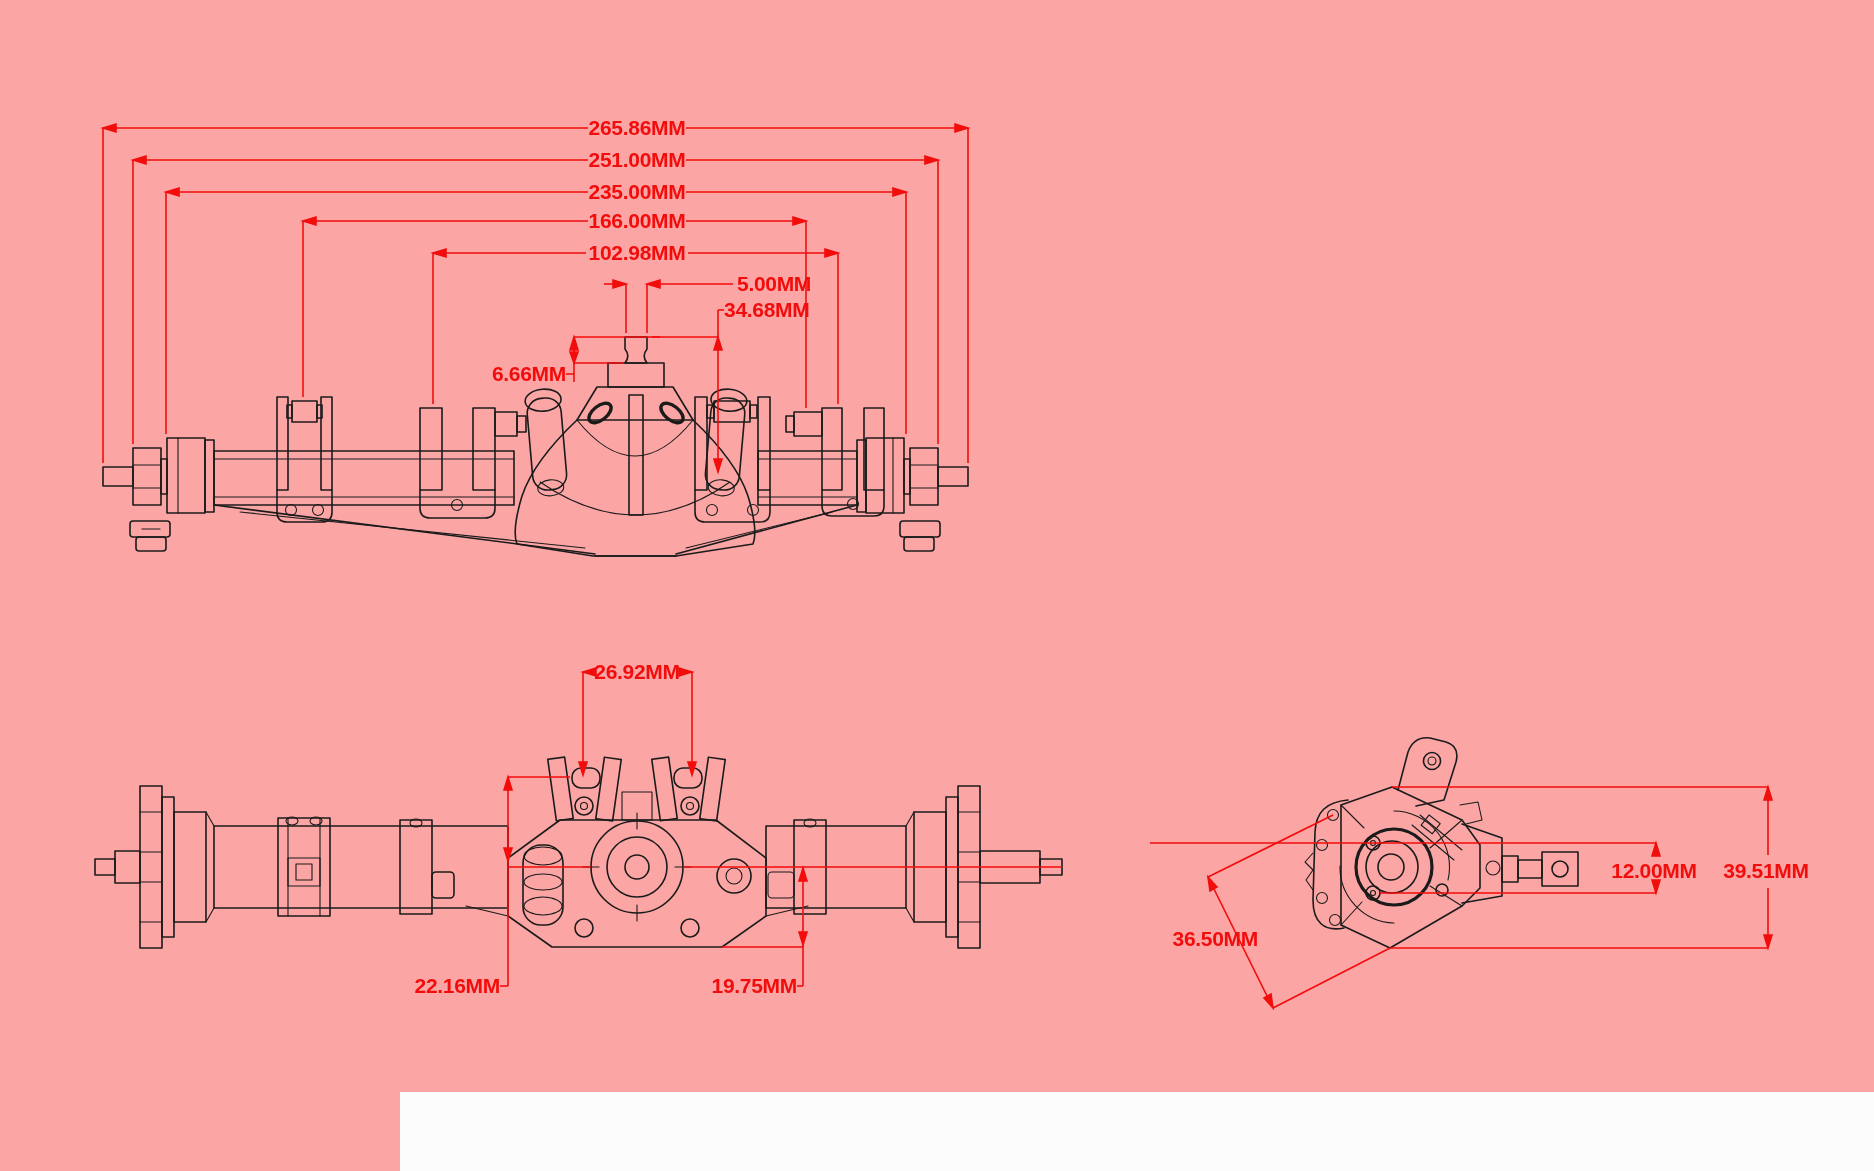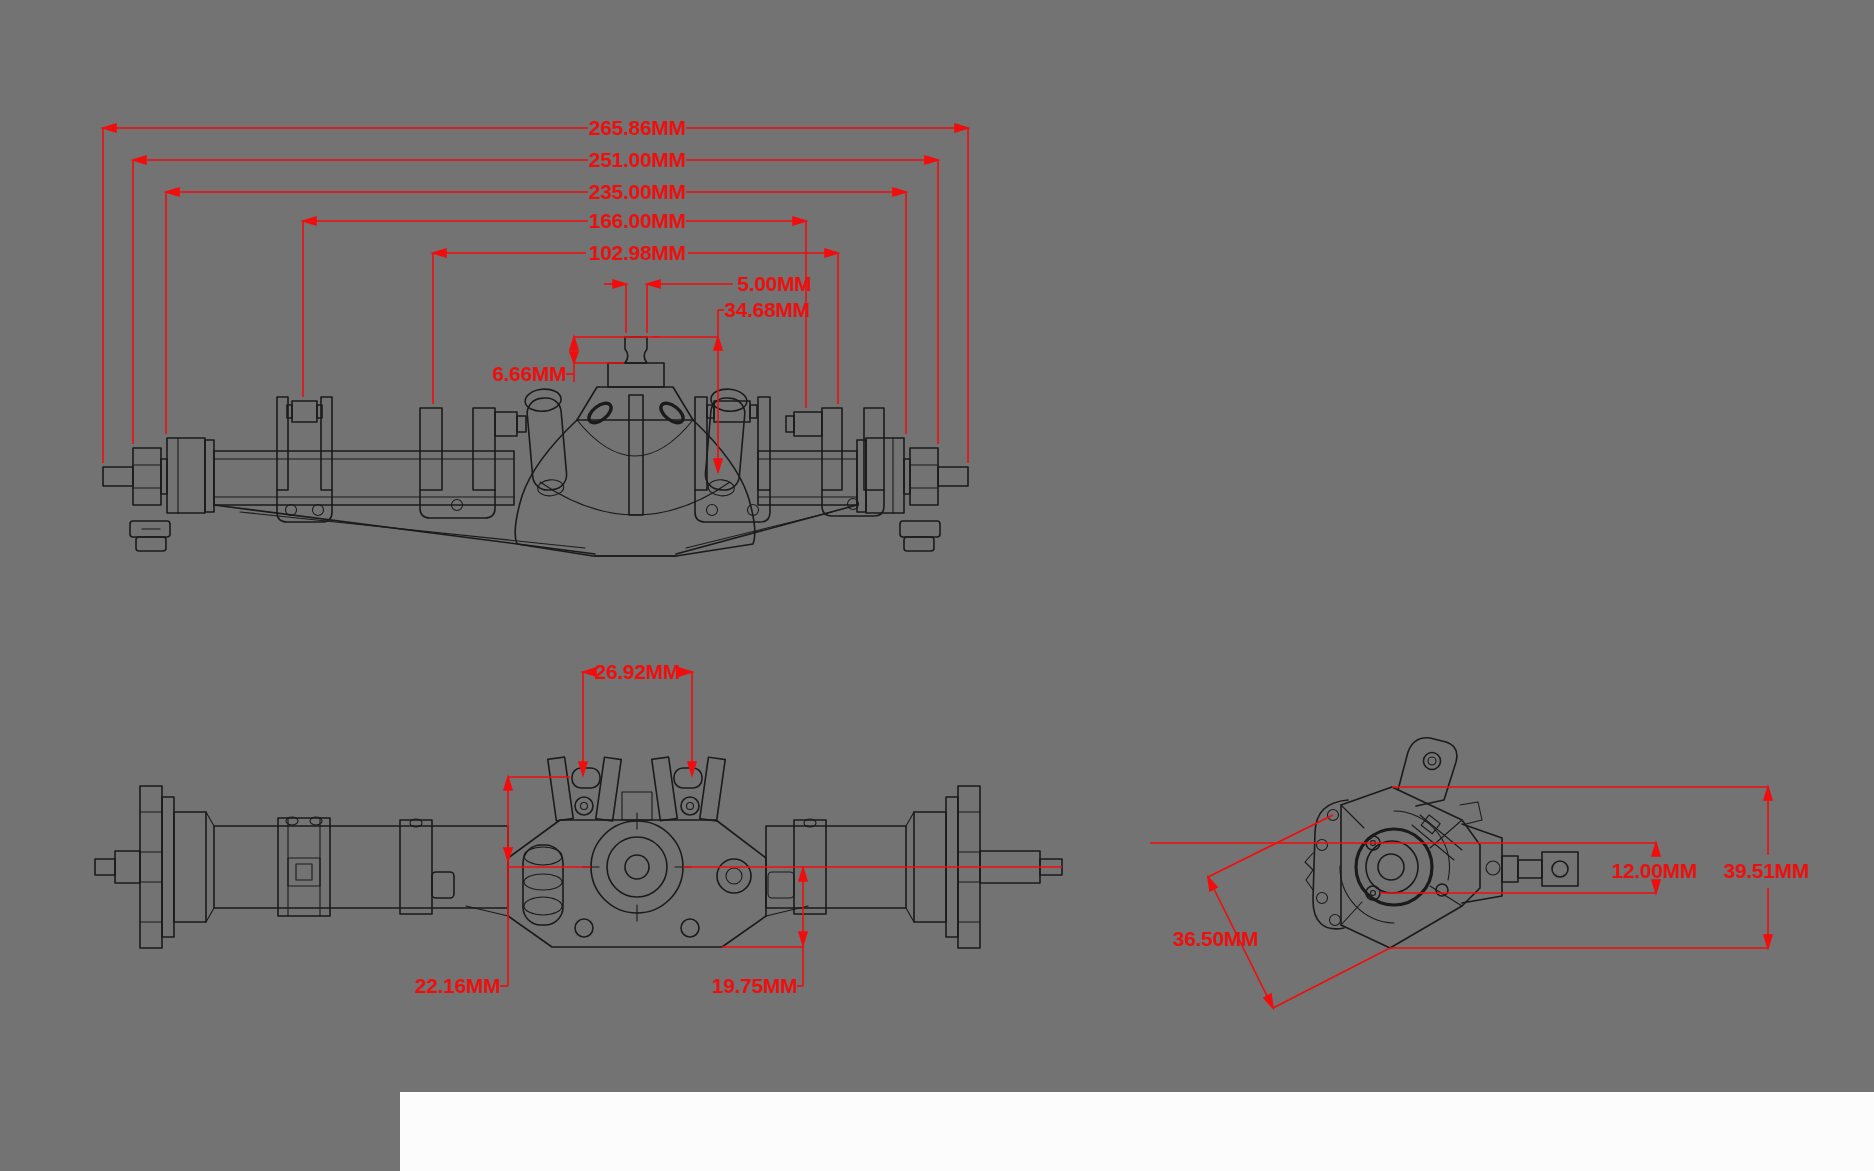--- a/index.html
+++ b/index.html
@@ -1,16 +1,16 @@
 <!DOCTYPE html>
 <html><head>
 <meta charset="utf-8">
 <style>
   html,body{margin:0;padding:0;background:#ffffff;}
-  .stage{position:relative;width:1874px;height:1171px;background:#737373;overflow:hidden;
+  .stage{position:relative;width:1874px;height:1171px;background:#fca5a5;overflow:hidden;
          font-family:"Liberation Sans", sans-serif;text-decoration:underline;}
   svg{display:block}
   .dimtxt{font-family:"Liberation Sans",sans-serif;font-weight:700;font-size:21px;letter-spacing:-0.3px;}
 </style>
 </head>
 <body>
 
 <div class="stage">
 <svg width="1874" height="1171" viewBox="0 0 1874 1171">
 

